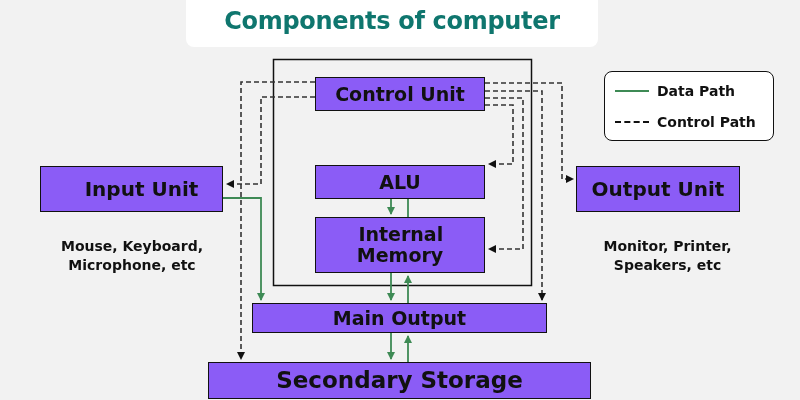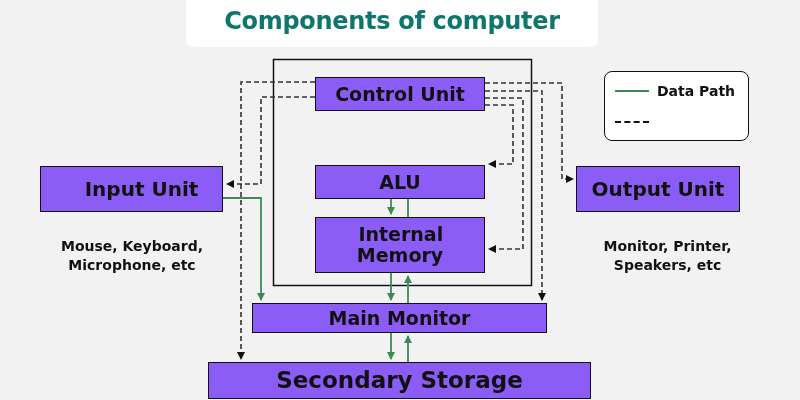--- a/index.html
+++ b/index.html
@@ -21,21 +21,21 @@
     position: absolute; box-sizing: border-box;
     background: #8b5cf6; border: 1.5px solid #111;
     display: flex; align-items: center; justify-content: center;
     text-align: center; font-weight: bold; color: #111; line-height: 1.1;
   }
   .caption {
     position: absolute; text-align: center; font-size: 14px; font-weight: bold;
     color: #111; line-height: 1.35;
   }
   .legend {
-    position: absolute; left: 604px; top: 71px; width: 145px; height: 70px;
+    position: absolute; left: 604px; top: 71px; width: 170px; height: 70px;
     box-sizing: border-box; background: #fff; border: 1.5px solid #111;
     border-radius: 8px;
   }
   .legend-row {
     position: absolute; left: 10px; height: 20px; display: flex; align-items: center;
     font-size: 14px; font-weight: bold; color: #111;
   }
   .swatch { width: 34px; margin-right: 8px; height: 0; }
   .swatch.data { border-top: 2px solid #3e8a55; }
   .swatch.ctrl { border-top: 2px dashed #111; }
@@ -97,30 +97,31 @@
 <div class="box" style="left:315px;top:217px;width:170px;height:56px;font-size:19px;padding:0 45px;text-align:right;">
   <span>Internal Memory</span>
 </div>
 <div class="box" style="left:40px;top:166px;width:183px;height:46px;font-size:20px;padding-left:20px;">
   <span>Input Unit</span>
 </div>
 <div class="box" style="left:576px;top:166px;width:164px;height:46px;font-size:20px;">
   <span>Output Unit</span>
 </div>
 <div class="box" style="left:252px;top:303px;width:295px;height:30px;font-size:19px;">
-  <span>Main Monitor</span>
+  <span>Main Output</span>
 </div>
 <div class="box" style="left:208px;top:362px;width:383px;height:37px;font-size:23px;">
   <span>Secondary Storage</span>
 </div>
 
 <div class="caption" style="left:52px;top:237px;width:160px;">Mouse, Keyboard, Microphone, etc</div>
 <div class="caption" style="left:590px;top:237px;width:155px;">Monitor, Printer, Speakers, etc</div>
 
 <div class="legend">
   <div class="legend-row" style="top:9px;">
     <span class="swatch data"></span>
     <span>Data Path</span>
   </div>
   <div class="legend-row" style="top:40px;">
     <span class="swatch ctrl"></span>
+    <span>Control Path</span>
   </div>
 </div>
 
 </body></html>

